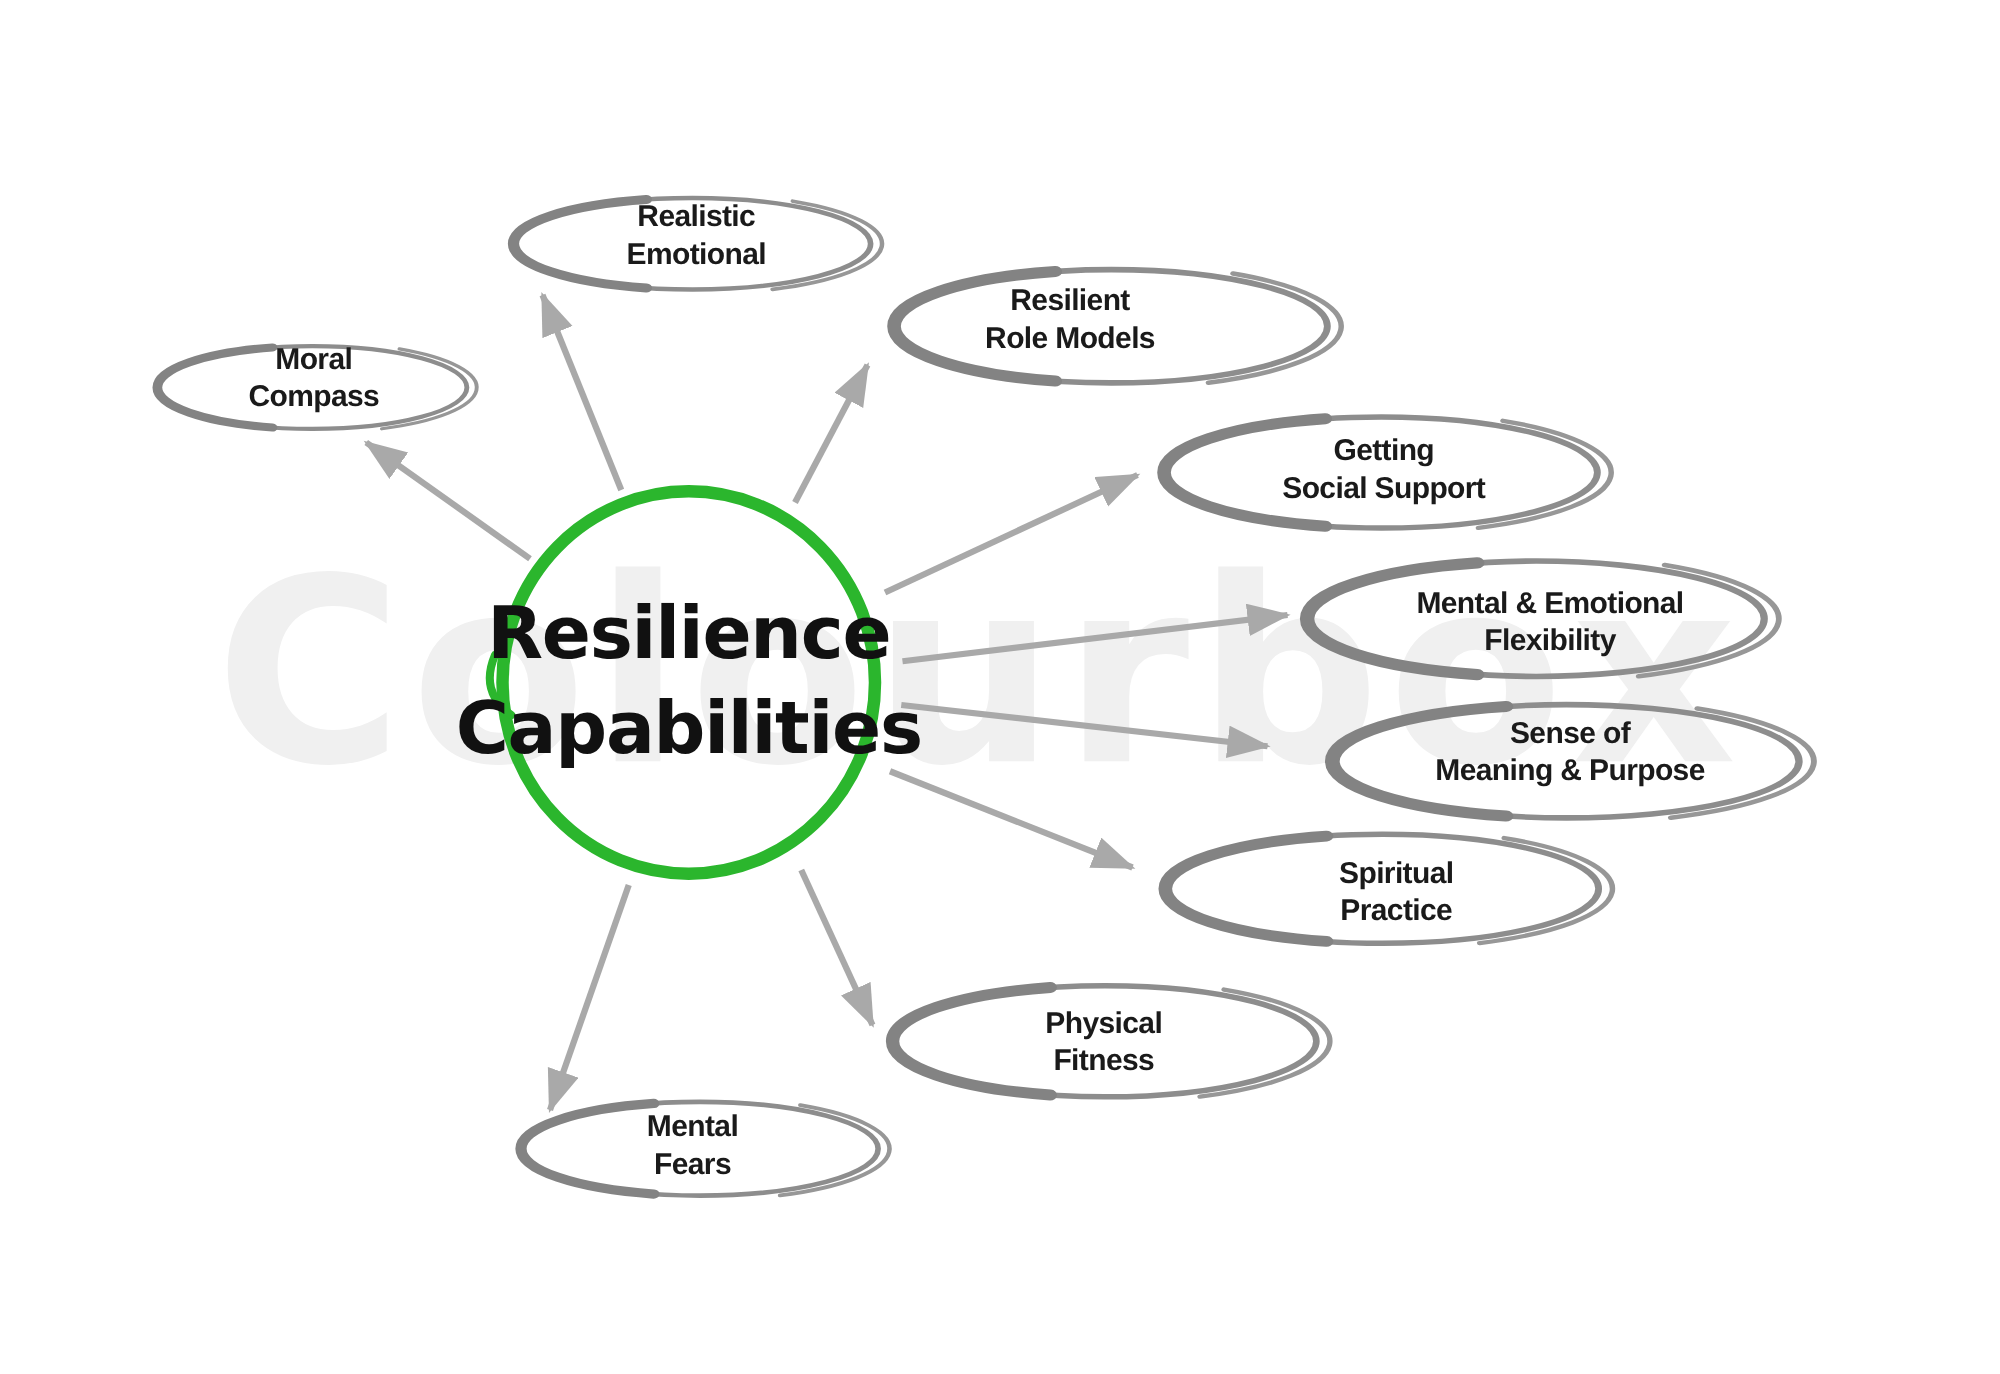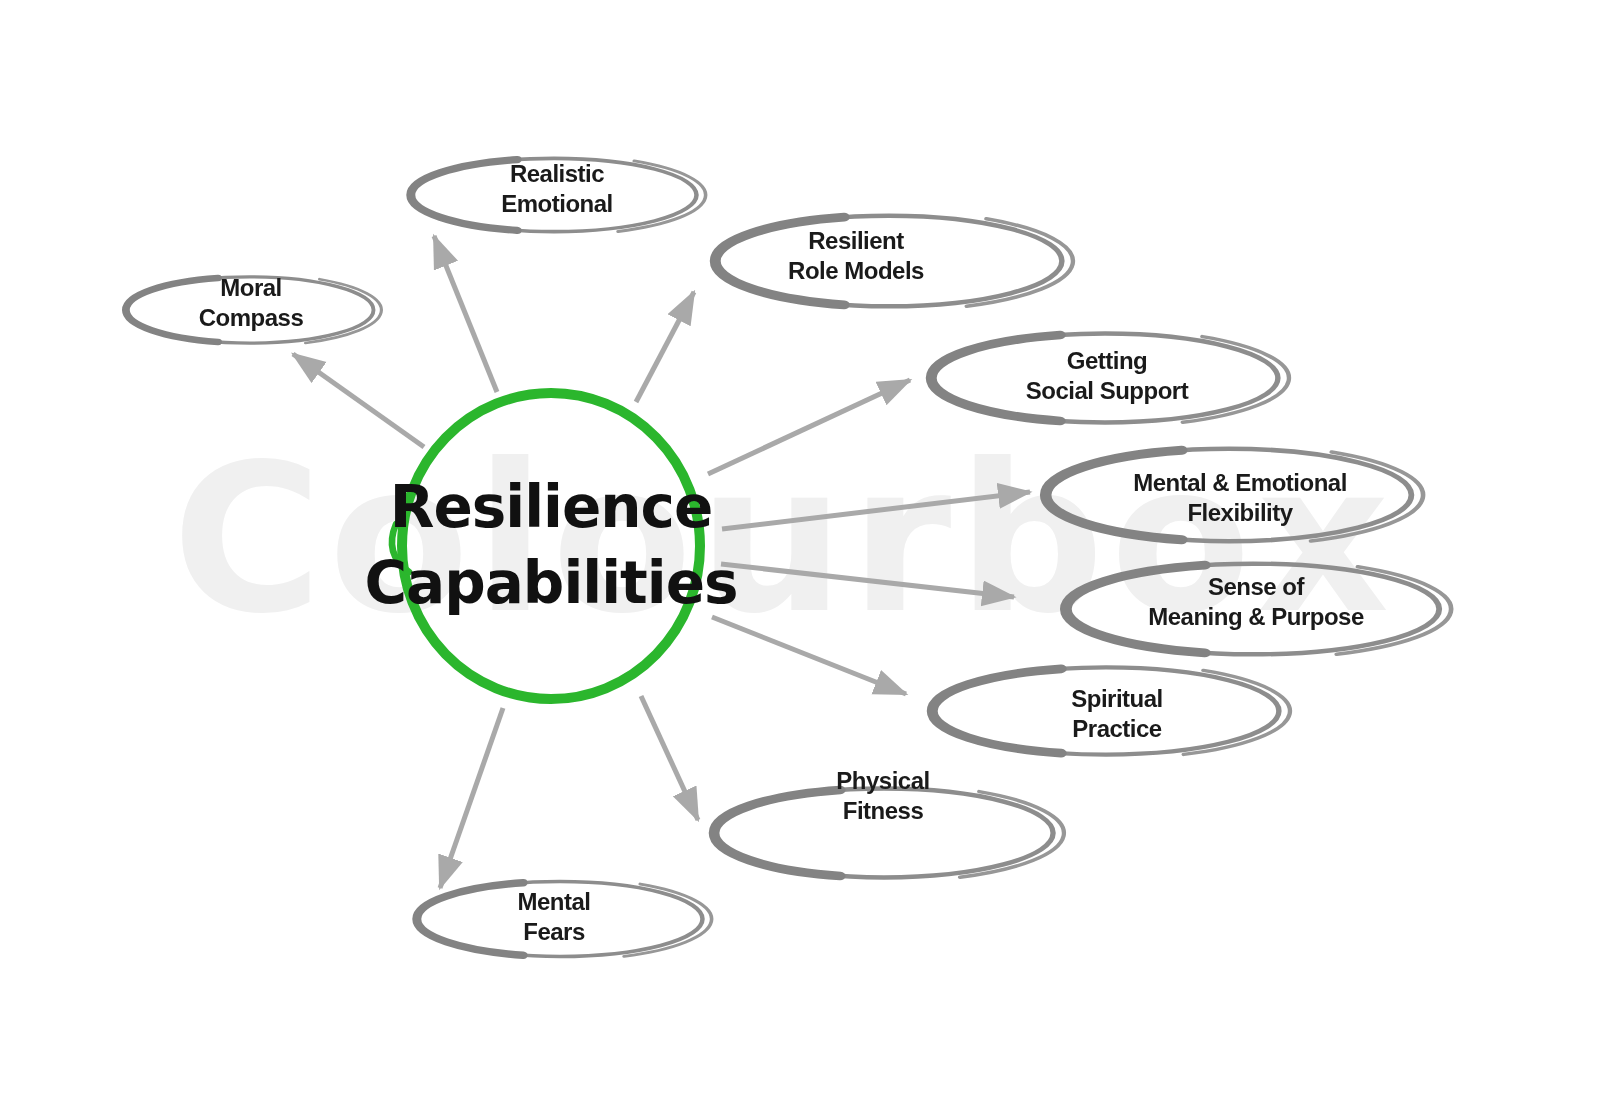--- a/index.html
+++ b/index.html
@@ -136,21 +136,21 @@
     <span>Flexibility</span>
   </div>
   <div class="node-label" style="left:1256px; top:602px;">
     <span>Sense of</span>
     <span>Meaning &amp; Purpose</span>
   </div>
   <div class="node-label" style="left:1117px; top:714px;">
     <span>Spiritual</span>
     <span>Practice</span>
   </div>
-  <div class="node-label" style="left:883px;  top:796px;">
+  <div class="node-label" style="left:883px;  top:834px;">
     <span>Physical</span>
     <span>Fitness</span>
   </div>
   <div class="node-label" style="left:554px;  top:917px;">
     <span>Mental</span>
     <span>Fears</span>
   </div>
 
   <div class="center-label" style="left:551px; top:507px;">Resilience</div>
   <div class="center-label" style="left:551px; top:583px;">Capabilities</div>

